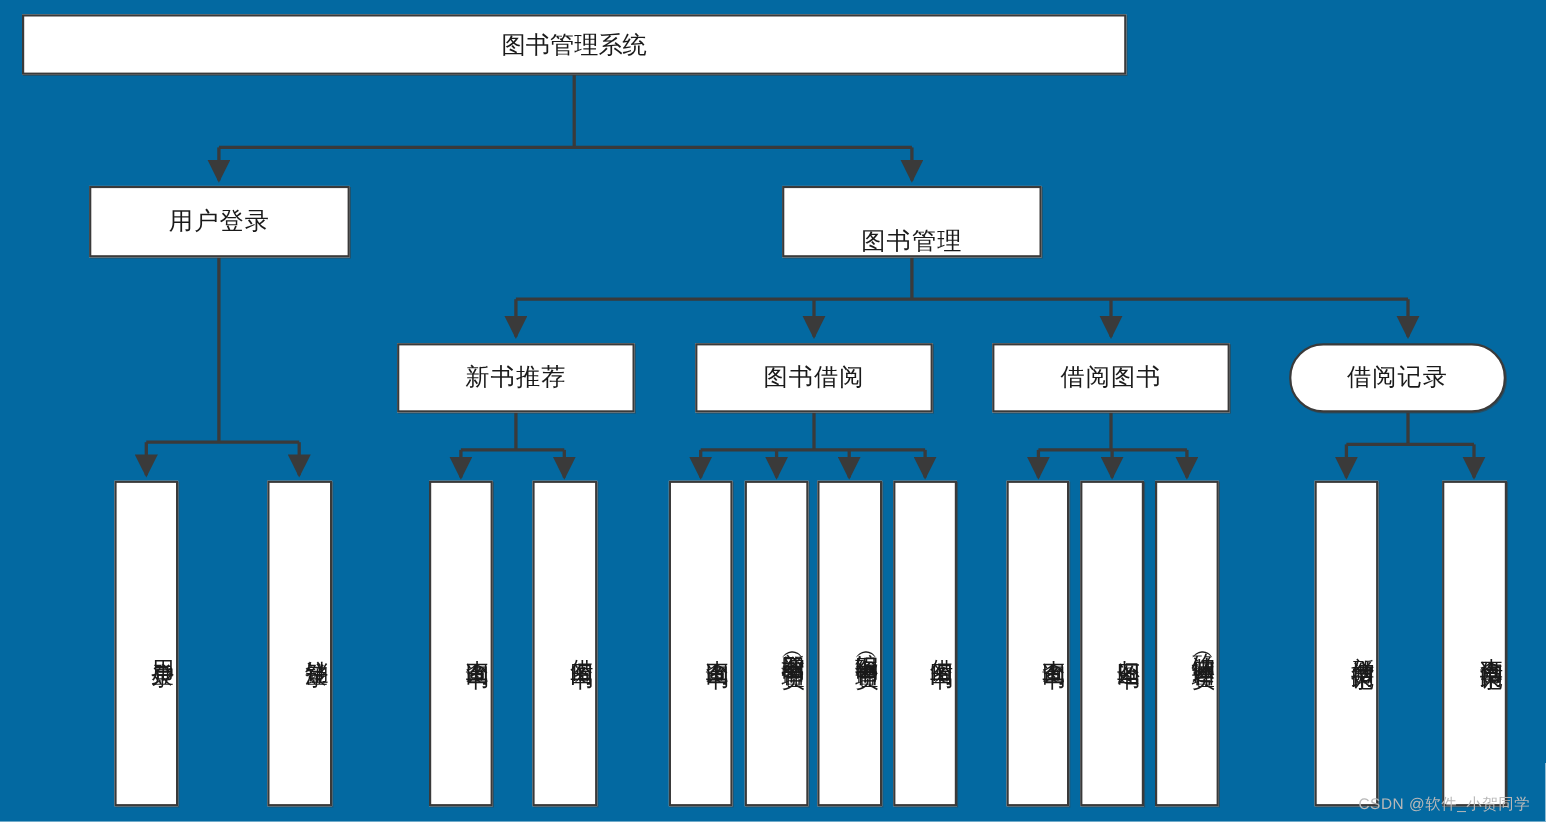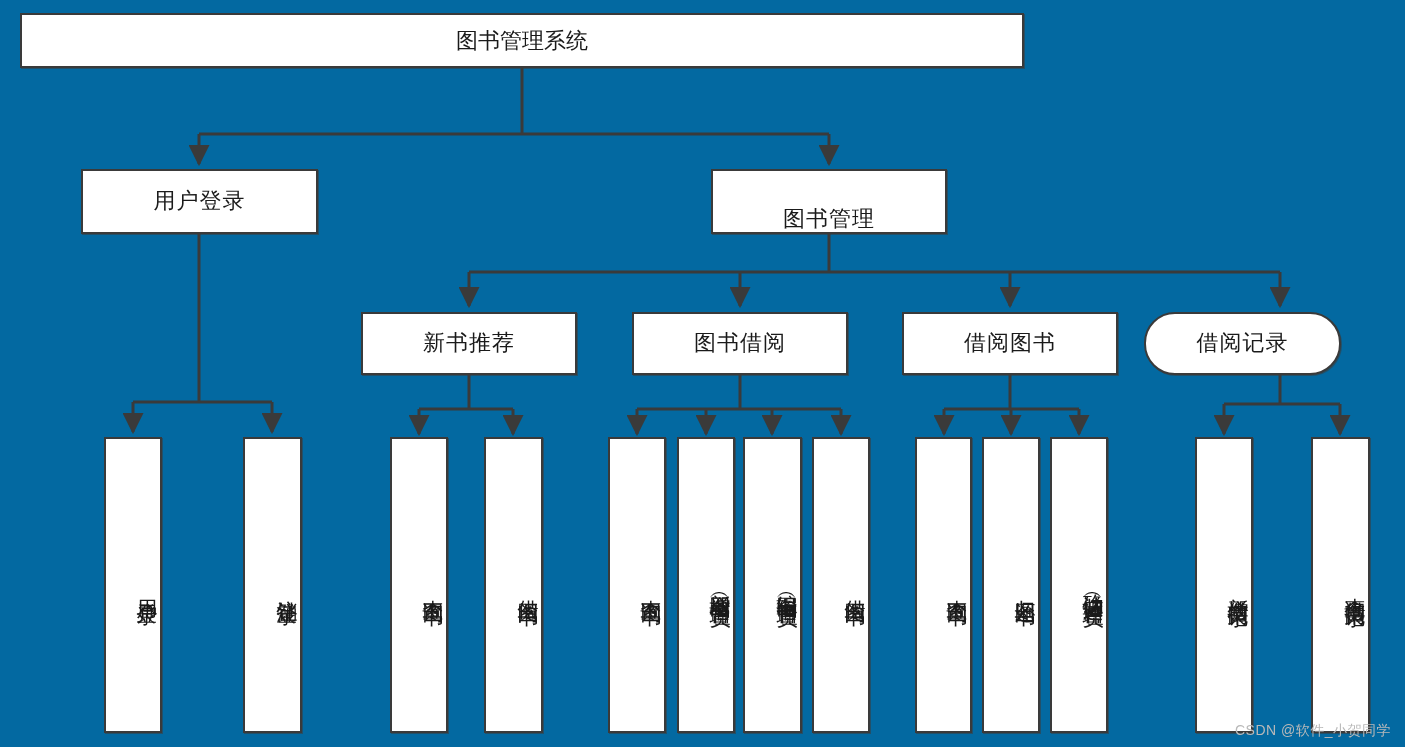--- a/index.html
+++ b/index.html
@@ -141,21 +141,21 @@
 
   <div class="node h" style="left:361px; top:312px; width:216px; height:63px;">
     <span>新书推荐</span>
   </div>
   <div class="node h" style="left:632px; top:312px; width:216px; height:63px;">
     <span>图书借阅</span>
   </div>
   <div class="node h" style="left:902px; top:312px; width:216px; height:63px;">
     <span>借阅图书</span>
   </div>
-  <div class="node h" style="left:1144px; top:312px; width:197px; height:63px;border-radius:31px;">
+  <div class="node h" style="left:1172px; top:312px; width:197px; height:63px;border-radius:31px;">
     <span>借阅记录</span>
   </div>
 
   <div class="node leaf" style="left:104px; top:437px; width:58px; height:296px;">
     <span class="txt">用户登录</span>
   </div>
   <div class="node leaf" style="left:243px; top:437px; width:59px; height:296px;">
     <span class="txt">注销登录</span>
   </div>
 

